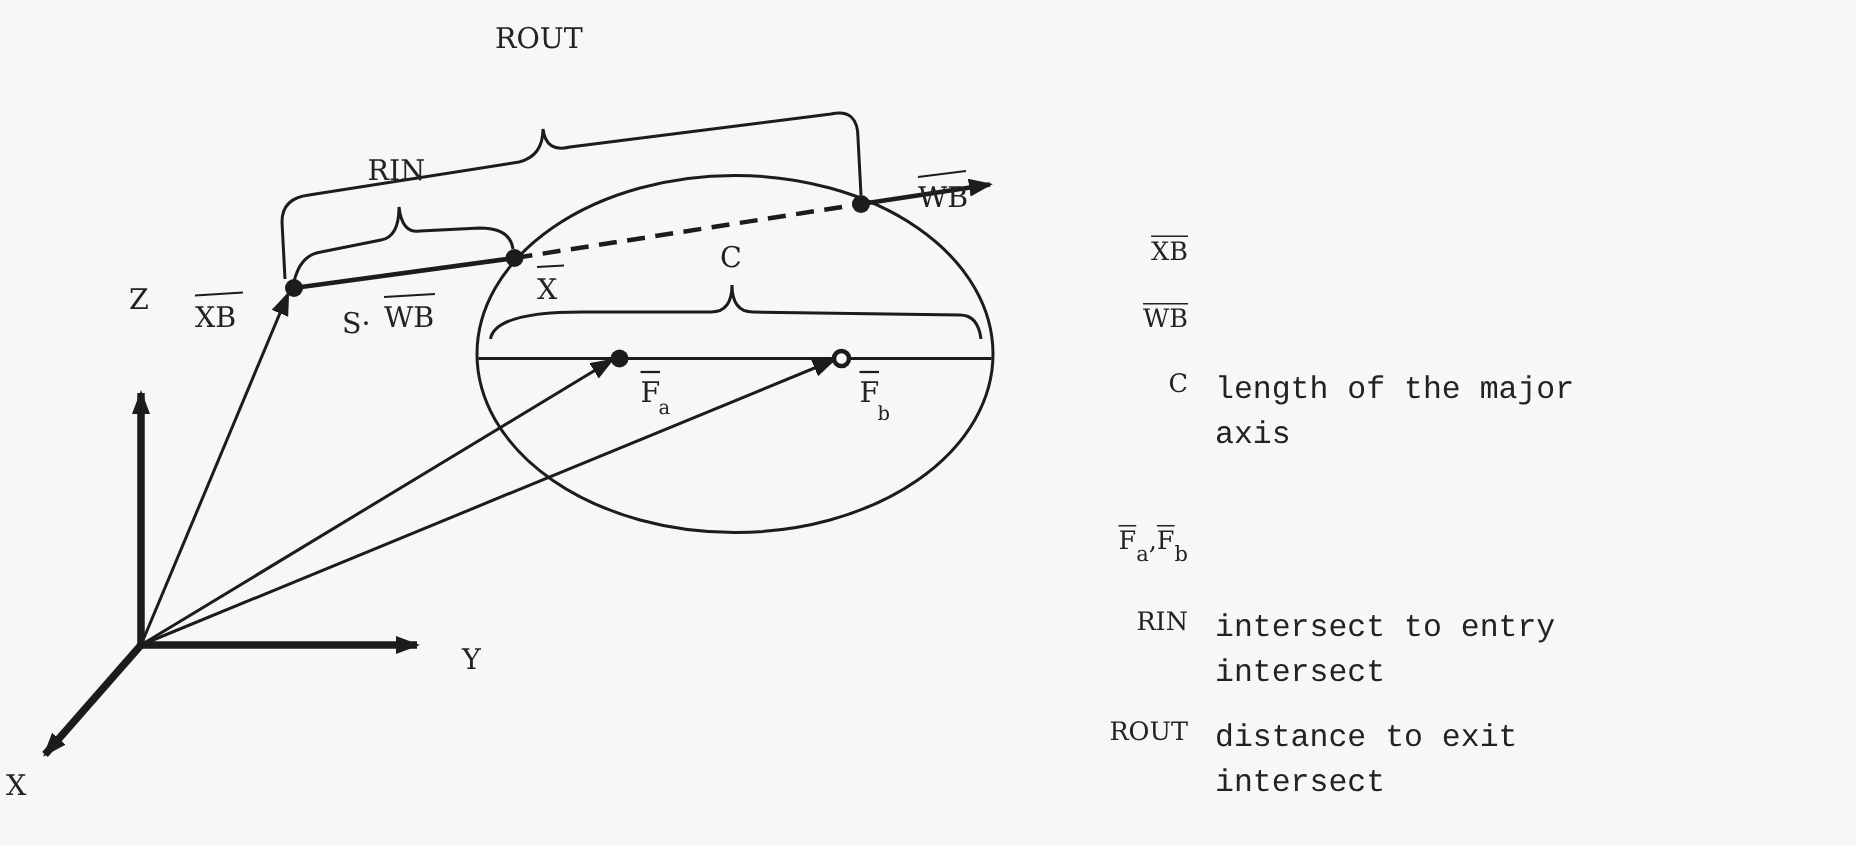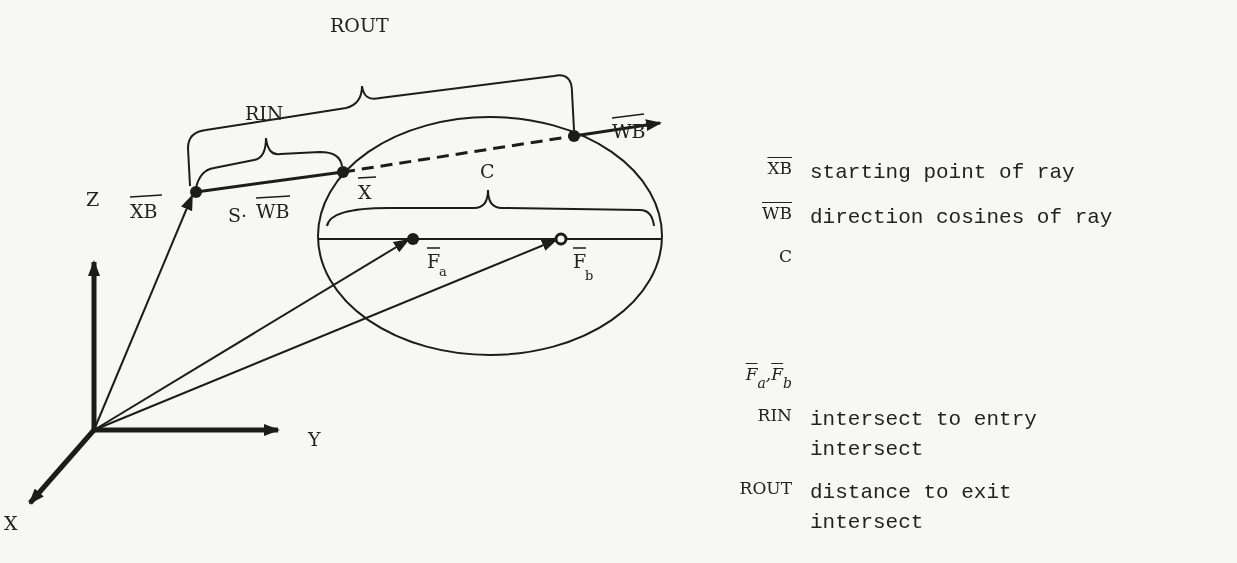--- a/index.html
+++ b/index.html
@@ -80,30 +80,30 @@
   <text class="small" x="439" y="276">a</text>
 
   <line x1="573" y1="248" x2="586" y2="248" stroke="#1c1c1c" stroke-width="1.5"></line>
   <text x="573" y="268">F</text>
   <text class="small" x="585" y="280">b</text>
 </svg>
 
 <div class="legend">
   <div class="legend-row" style="top:158px;">
     <div class="legend-sym"><span class="ovl">XB</span></div>
-    <div class="legend-desc">starting point of ray</div>
   </div>
   <div class="legend-row" style="top:203px;">
     <div class="legend-sym"><span class="ovl">WB</span></div>
-    <div class="legend-desc">direction cosines of ray</div>
   </div>
   <div class="legend-row" style="top:246px;">
     <div class="legend-sym"><span>C</span></div>
+    <div class="legend-desc">length of the major
+axis</div>
   </div>
-  <div class="legend-row" style="top:364px;font-style:italic;">
+  <div class="legend-row" style="top:351px;">
     <div class="legend-sym">
       <span class="ovl">F</span><span class="sub">a</span><span>,</span><span class="ovl">F</span><span class="sub">b</span>
     </div>
   </div>
   <div class="legend-row" style="top:405px;">
     <div class="legend-sym"><span>RIN</span></div>
     <div class="legend-desc">intersect to entry
 intersect</div>
   </div>
   <div class="legend-row" style="top:478px;">

